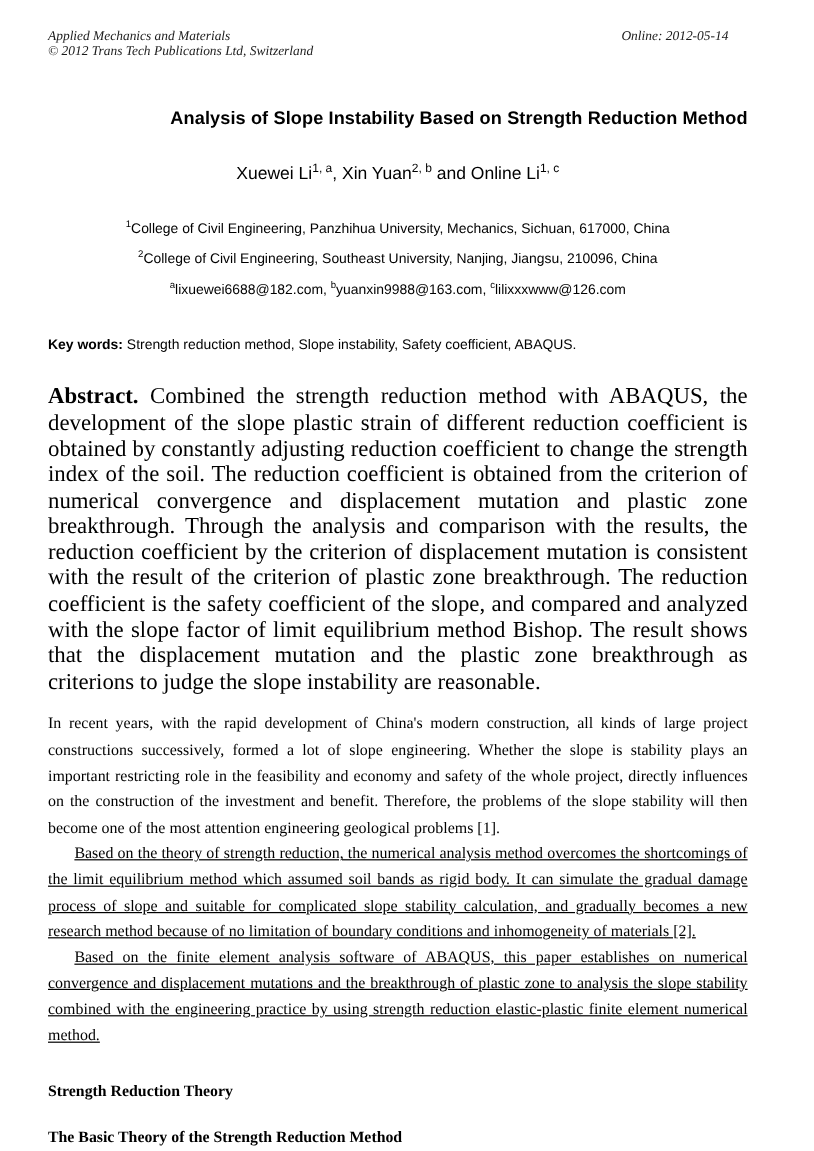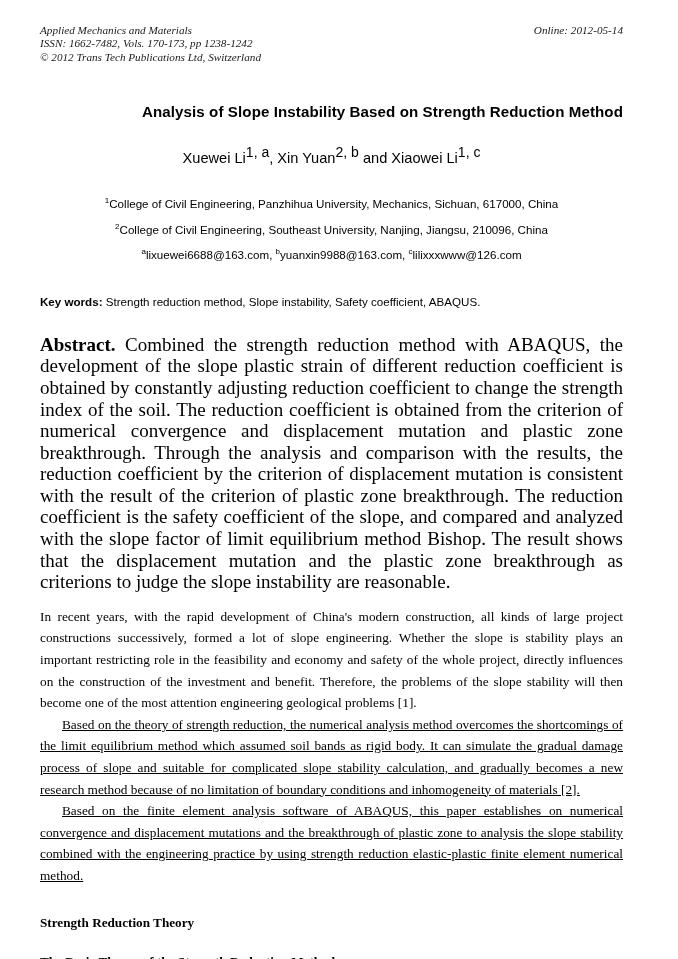--- a/index.html
+++ b/index.html
@@ -33,21 +33,21 @@
     font-style: italic;
     font-size: 11.2px;
     line-height: 13.4px;
     color: #1a1a1a;
   }
   .journal-header .left-block {
     width: 420px;
   }
   .journal-header .online-date {
     position: absolute;
-    right: 0;
+    right: 16px;
     top: 0;
     font-style: italic;
     font-size: 11.2px;
     white-space: nowrap;
   }
   .jh-line { white-space: nowrap; }
 
   
   .paper-title {
     margin-top: 38px;
@@ -63,21 +63,21 @@
   
   .authors {
     margin-top: 26px;
     text-align: center;
     font-family: "Liberation Sans", "DejaVu Sans", sans-serif;
     font-size: 14.6px;
     line-height: 20px;
     color: #000;
   }
   .authors sup {
-    font-size: 14px;
+    font-size: 10px;
     vertical-align: super;
     line-height: 0;
   }
 
   
   .affiliations {
     margin-top: 23px;
     text-align: center;
     font-family: "Liberation Sans", "DejaVu Sans", sans-serif;
     font-size: 11.6px;
@@ -155,36 +155,35 @@
   }
 </style>
 </head>
 <body>
 
 <div class="page">
 
   <div class="journal-header">
     <div class="left-block">
       <div class="jh-line">Applied Mechanics and Materials</div>
-      <div class="jh-line">ISSN: 1662-7482, Vols. 170-173, pp 1238-1242</div>
       <div class="jh-line">© 2012 Trans Tech Publications Ltd, Switzerland</div>
     </div>
     <div class="online-date">Online: 2012-05-14</div>
   </div>
 
   <div class="paper-title">Analysis of Slope Instability Based on Strength Reduction Method</div>
 
   <div class="authors">
-    <span>Xuewei Li</span><sup>1, a</sup><span>, </span><span>Xin Yuan</span><sup>2, b</sup><span> and </span><span>Xiaowei Li</span><sup>1, c</sup>
+    <span>Xuewei Li</span><sup>1, a</sup><span>, </span><span>Xin Yuan</span><sup>2, b</sup><span> and </span><span>Online Li</span><sup>1, c</sup>
   </div>
 
   <div class="affiliations">
     <span class="affil-line"><sup>1</sup><span>College of Civil Engineering, Panzhihua University, Mechanics, Sichuan, 617000, China</span></span>
     <span class="affil-line"><sup>2</sup><span>College of Civil Engineering, Southeast University, Nanjing, Jiangsu, 210096, China</span></span>
-    <span class="affil-line"><sup>a</sup><span>lixuewei6688@163.com, </span><sup>b</sup><span>yuanxin9988@163.com, </span><sup>c</sup><span>lilixxxwww@126.com</span></span>
+    <span class="affil-line"><sup>a</sup><span>lixuewei6688@182.com, </span><sup>b</sup><span>yuanxin9988@163.com, </span><sup>c</sup><span>lilixxxwww@126.com</span></span>
   </div>
 
   <div class="keywords">
     <span class="kw-label">Key words:</span><span> Strength reduction method, Slope instability, Safety coefficient, ABAQUS.</span>
   </div>
 
   <div class="abstract">
     <span class="ab-label">Abstract.</span><span> Combined the strength reduction method with ABAQUS, the development of the slope plastic strain of different reduction coefficient is obtained by constantly adjusting reduction coefficient to change the strength index of the soil. The reduction coefficient is obtained from the criterion of numerical convergence and displacement mutation and plastic zone breakthrough. Through the analysis and comparison with the results, the reduction coefficient by the criterion of displacement mutation is consistent with the result of the criterion of plastic zone breakthrough. The reduction coefficient is the safety coefficient of the slope, and compared and analyzed with the slope factor of limit equilibrium method Bishop. The result shows that the displacement mutation and the plastic zone breakthrough as criterions to judge the slope instability are reasonable.</span>
   </div>
 

